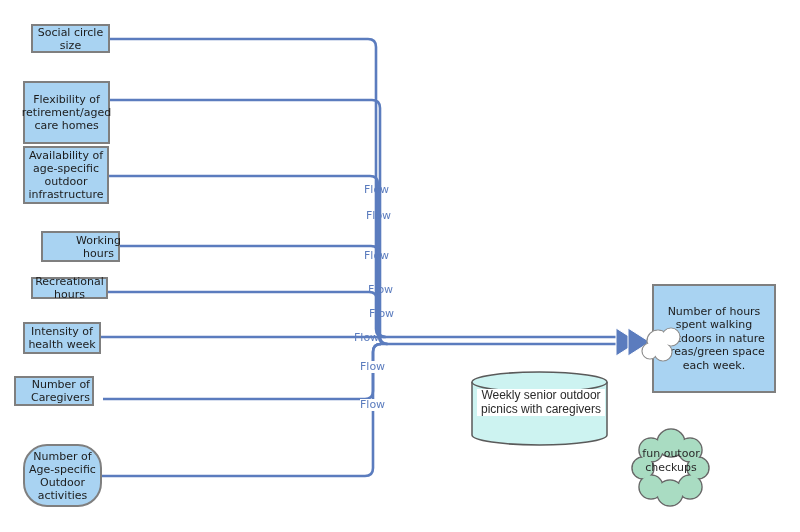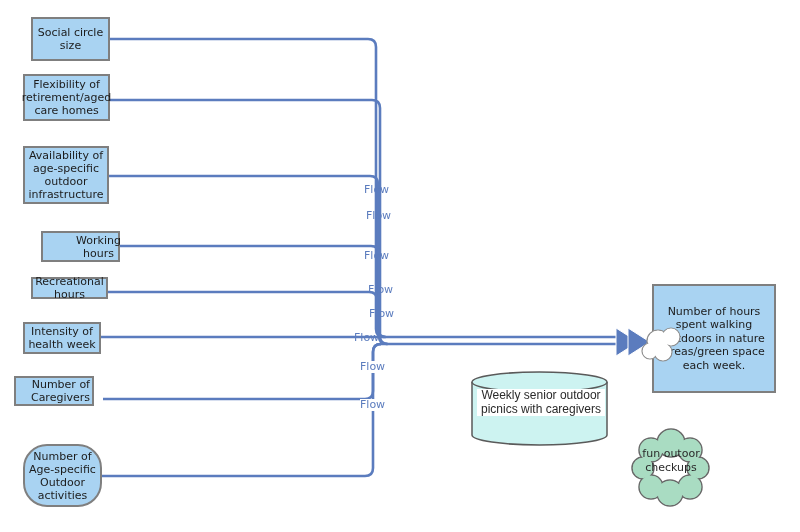--- a/index.html
+++ b/index.html
@@ -11,22 +11,22 @@
   #flows-svg{z-index:1;}
   #pipe-svg{z-index:4;}
   .node{
     position:absolute;z-index:3;
     background:#a9d3f2;border:2px solid #7f7f7f;
     display:flex;align-items:center;justify-content:center;
     text-align:center;color:#1c1c1c;
     font-size:11px;line-height:13px;
     box-sizing:border-box;padding:1px 2px;
   }
-  .s1{left:31px;top:17px;width:79px;height:44px;}
-  .s2{left:23px;top:74px;width:87px;height:47px;}
+  .s1{left:31px;top:24px;width:79px;height:29px;}
+  .s2{left:23px;top:81px;width:87px;height:63px;}
   .s3{left:23px;top:146px;width:86px;height:58px;}
   .s4{left:41px;top:231px;width:79px;height:31px;padding-left:38px;}
   .s5{left:31px;top:277px;width:77px;height:22px;}
   .s6{left:23px;top:322px;width:78px;height:32px;}
   .s7{left:14px;top:376px;width:80px;height:30px;text-align:right;}
   .s8{left:23px;top:444px;width:79px;height:63px;border-radius:24px;}
   .stock-right{left:652px;top:284px;width:124px;height:109px;z-index:3;font-size:11px;line-height:13.5px;}
   .flow-label{
     position:absolute;z-index:2;color:#5b7cbe;font-size:11px;line-height:12px;white-space:nowrap;
   }

